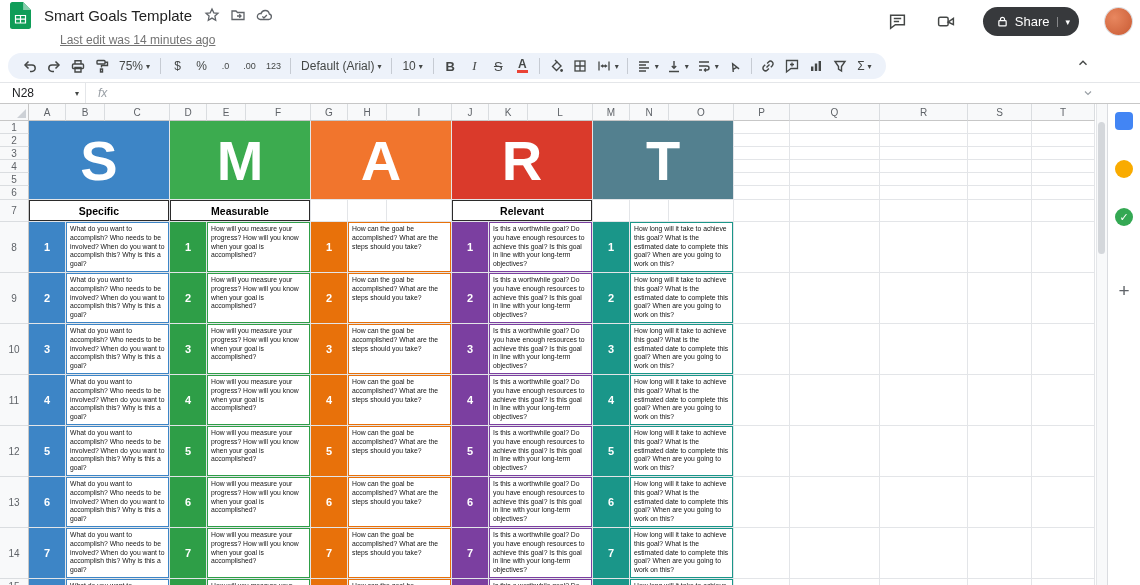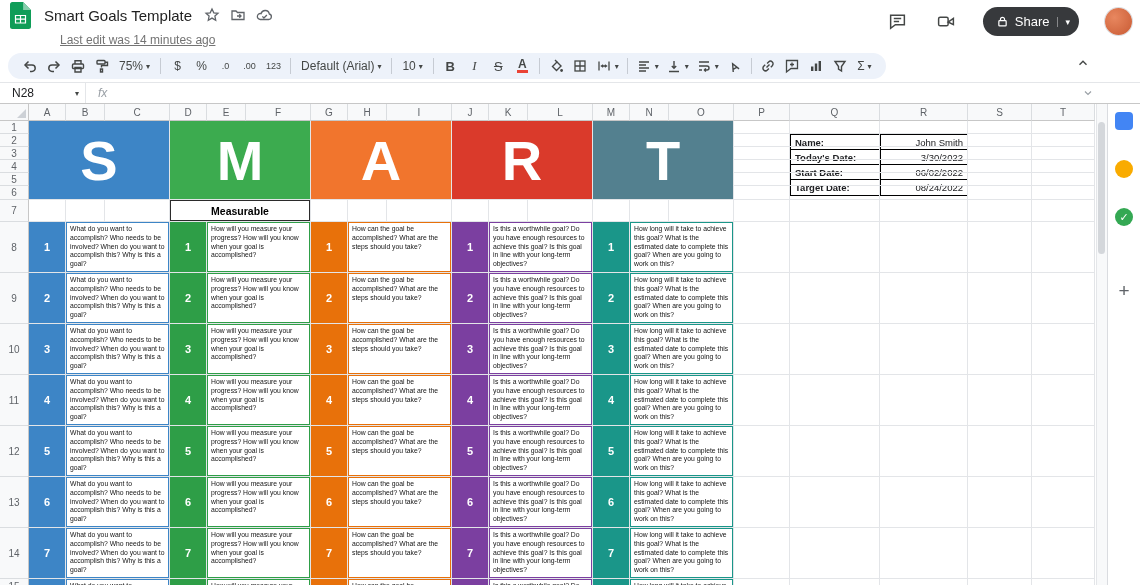--- a/index.html
+++ b/index.html
@@ -314,30 +314,20 @@
       <div class="rh" style="height: 51px;">8</div>
       <div class="rh" style="height: 51px;">9</div>
       <div class="rh" style="height: 51px;">10</div>
       <div class="rh" style="height: 51px;">11</div>
       <div class="rh" style="height: 51px;">12</div>
       <div class="rh" style="height: 51px;">13</div>
       <div class="rh" style="height: 51px;">14</div>
       <div class="rh" style="height: 51px; align-items: flex-start; padding-top: 2px;">15</div>
     </div>
   <div id="canvas">
-    <div id="info-table" style="left: 761px; top: 13px; width: 178px;">
-        <div class="it-label">Name:</div>
-        <div class="it-value">John Smith</div>
-        <div class="it-label">Today's Date:</div>
-        <div class="it-value">3/30/2022</div>
-        <div class="it-label">Start Date:</div>
-        <div class="it-value">06/02/2022</div>
-        <div class="it-label" style="border-bottom: none;">Target Date:</div>
-        <div class="it-value" style="border-bottom: none;">08/24/2022</div>
-      </div>
   <div class="gl" style="left: 36px; top: 0px; width: 1px; height: 560px;"></div>
       <div class="gl" style="left: 75px; top: 0px; width: 1px; height: 560px;"></div>
       <div class="gl" style="left: 140px; top: 0px; width: 1px; height: 560px;"></div>
       <div class="gl" style="left: 177px; top: 0px; width: 1px; height: 560px;"></div>
       <div class="gl" style="left: 216px; top: 0px; width: 1px; height: 560px;"></div>
       <div class="gl" style="left: 281px; top: 0px; width: 1px; height: 560px;"></div>
       <div class="gl" style="left: 318px; top: 0px; width: 1px; height: 560px;"></div>
       <div class="gl" style="left: 357px; top: 0px; width: 1px; height: 560px;"></div>
       <div class="gl" style="left: 422px; top: 0px; width: 1px; height: 560px;"></div>
       <div class="gl" style="left: 459px; top: 0px; width: 1px; height: 560px;"></div>
@@ -359,20 +349,21 @@
       <div class="gl" style="top: 78px; left: 0px; height: 1px; width: 1066px;"></div>
       <div class="gl" style="top: 100px; left: 0px; height: 1px; width: 1066px;"></div>
       <div class="gl" style="top: 151px; left: 0px; height: 1px; width: 1066px;"></div>
       <div class="gl" style="top: 202px; left: 0px; height: 1px; width: 1066px;"></div>
       <div class="gl" style="top: 253px; left: 0px; height: 1px; width: 1066px;"></div>
       <div class="gl" style="top: 304px; left: 0px; height: 1px; width: 1066px;"></div>
       <div class="gl" style="top: 355px; left: 0px; height: 1px; width: 1066px;"></div>
       <div class="gl" style="top: 406px; left: 0px; height: 1px; width: 1066px;"></div>
       <div class="gl" style="top: 457px; left: 0px; height: 1px; width: 1066px;"></div>
       <div class="letter" style="left: 0px; top: 0px; width: 140px; height: 78px; background: rgb(61, 133, 198);">S</div>
+      <div class="hdr7" style="left: 0px; top: 79px; width: 140px; height: 21px;">Specific</div>
       <div class="numcell" style="left: 0px; top: 101px; width: 36px; height: 50px; background: rgb(61, 133, 198);">1</div>
       <div class="qcell" style="left: 37px; top: 101px; width: 103px; height: 50px; border: 1px solid rgb(61, 133, 198);">What do you want to accomplish? Who needs to be involved? When do you want to accomplish this? Why is this a goal?</div>
       <div class="numcell" style="left: 0px; top: 152px; width: 36px; height: 50px; background: rgb(61, 133, 198);">2</div>
       <div class="qcell" style="left: 37px; top: 152px; width: 103px; height: 50px; border: 1px solid rgb(61, 133, 198);">What do you want to accomplish? Who needs to be involved? When do you want to accomplish this? Why is this a goal?</div>
       <div class="numcell" style="left: 0px; top: 203px; width: 36px; height: 50px; background: rgb(61, 133, 198);">3</div>
       <div class="qcell" style="left: 37px; top: 203px; width: 103px; height: 50px; border: 1px solid rgb(61, 133, 198);">What do you want to accomplish? Who needs to be involved? When do you want to accomplish this? Why is this a goal?</div>
       <div class="numcell" style="left: 0px; top: 254px; width: 36px; height: 50px; background: rgb(61, 133, 198);">4</div>
       <div class="qcell" style="left: 37px; top: 254px; width: 103px; height: 50px; border: 1px solid rgb(61, 133, 198);">What do you want to accomplish? Who needs to be involved? When do you want to accomplish this? Why is this a goal?</div>
       <div class="numcell" style="left: 0px; top: 305px; width: 36px; height: 50px; background: rgb(61, 133, 198);">5</div>
       <div class="qcell" style="left: 37px; top: 305px; width: 103px; height: 50px; border: 1px solid rgb(61, 133, 198);">What do you want to accomplish? Who needs to be involved? When do you want to accomplish this? Why is this a goal?</div>
@@ -411,20 +402,21 @@
       <div class="qcell" style="left: 319px; top: 254px; width: 103px; height: 50px; border: 1px solid rgb(232, 113, 10);">How can the goal be accomplished? What are the steps should you take?</div>
       <div class="numcell" style="left: 282px; top: 305px; width: 36px; height: 50px; background: rgb(232, 113, 10);">5</div>
       <div class="qcell" style="left: 319px; top: 305px; width: 103px; height: 50px; border: 1px solid rgb(232, 113, 10);">How can the goal be accomplished? What are the steps should you take?</div>
       <div class="numcell" style="left: 282px; top: 356px; width: 36px; height: 50px; background: rgb(232, 113, 10);">6</div>
       <div class="qcell" style="left: 319px; top: 356px; width: 103px; height: 50px; border: 1px solid rgb(232, 113, 10);">How can the goal be accomplished? What are the steps should you take?</div>
       <div class="numcell" style="left: 282px; top: 407px; width: 36px; height: 50px; background: rgb(232, 113, 10);">7</div>
       <div class="qcell" style="left: 319px; top: 407px; width: 103px; height: 50px; border: 1px solid rgb(232, 113, 10);">How can the goal be accomplished? What are the steps should you take?</div>
       <div class="numcell" style="left: 282px; top: 458px; width: 36px; height: 50px; background: rgb(232, 113, 10);">8</div>
       <div class="qcell" style="left: 319px; top: 458px; width: 103px; height: 50px; border: 1px solid rgb(232, 113, 10);">How can the goal be accomplished? What are the steps should you take?</div>
       <div class="letter" style="left: 423px; top: 0px; width: 140px; height: 78px; background: rgb(218, 58, 43);">R</div>
+      <div class="hdr7" style="left: 423px; top: 79px; width: 140px; height: 21px;">Relevant</div>
       <div class="numcell" style="left: 423px; top: 101px; width: 36px; height: 50px; background: rgb(123, 63, 160);">1</div>
       <div class="qcell" style="left: 460px; top: 101px; width: 103px; height: 50px; border: 1px solid rgb(123, 63, 160);">Is this a worthwhile goal? Do you have enough resources to achieve this goal? Is this goal in line with your long-term objectives?</div>
       <div class="numcell" style="left: 423px; top: 152px; width: 36px; height: 50px; background: rgb(123, 63, 160);">2</div>
       <div class="qcell" style="left: 460px; top: 152px; width: 103px; height: 50px; border: 1px solid rgb(123, 63, 160);">Is this a worthwhile goal? Do you have enough resources to achieve this goal? Is this goal in line with your long-term objectives?</div>
       <div class="numcell" style="left: 423px; top: 203px; width: 36px; height: 50px; background: rgb(123, 63, 160);">3</div>
       <div class="qcell" style="left: 460px; top: 203px; width: 103px; height: 50px; border: 1px solid rgb(123, 63, 160);">Is this a worthwhile goal? Do you have enough resources to achieve this goal? Is this goal in line with your long-term objectives?</div>
       <div class="numcell" style="left: 423px; top: 254px; width: 36px; height: 50px; background: rgb(123, 63, 160);">4</div>
       <div class="qcell" style="left: 460px; top: 254px; width: 103px; height: 50px; border: 1px solid rgb(123, 63, 160);">Is this a worthwhile goal? Do you have enough resources to achieve this goal? Is this goal in line with your long-term objectives?</div>
       <div class="numcell" style="left: 423px; top: 305px; width: 36px; height: 50px; background: rgb(123, 63, 160);">5</div>
       <div class="qcell" style="left: 460px; top: 305px; width: 103px; height: 50px; border: 1px solid rgb(123, 63, 160);">Is this a worthwhile goal? Do you have enough resources to achieve this goal? Is this goal in line with your long-term objectives?</div>

